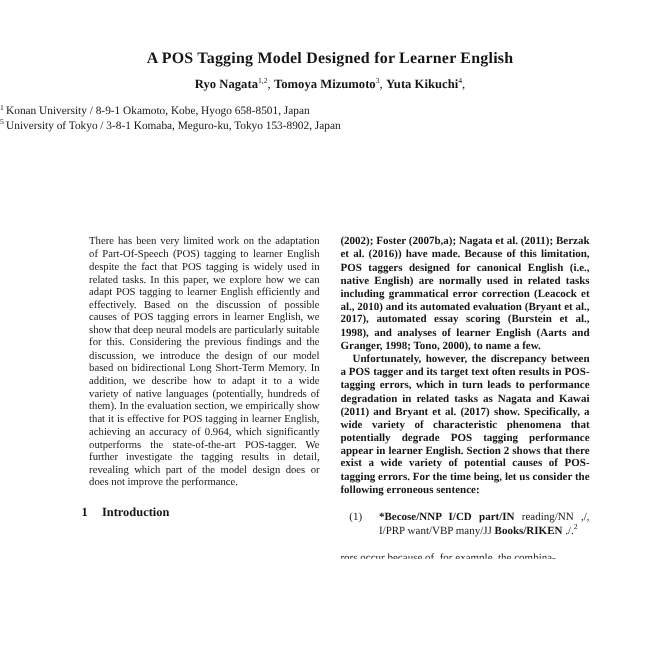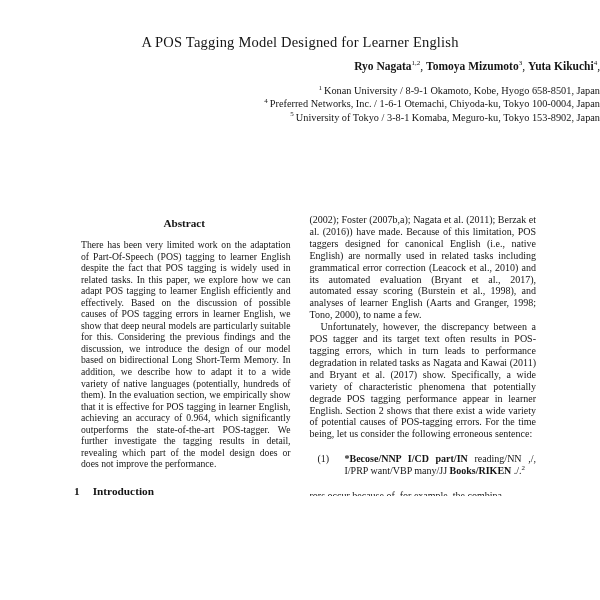--- a/index.html
+++ b/index.html
@@ -11,42 +11,42 @@
     overflow: hidden;
   }
   .page {
     position: relative;
     width: 600px; height: 600px;
     background: #ffffff;
     overflow: hidden;
   }
   .paper-title {
     margin: 0;
-    padding-top: 34px;
+    padding-top: 45px;
     text-align: center;
     font-size: 14.5px;
-    font-weight: normal;
+    font-weight: bold;
     letter-spacing: 0.2px;
   }
   .authors {
     margin-top: 8px;
-    text-align: right;
+    text-align: center;
     font-size: 11.5px;
     line-height: 14px;
   }
   .authors .author-name { font-weight: bold; }
   .authors .sep { font-weight: normal; }
   sup {
     font-size: 7px;
     line-height: 0;
     vertical-align: super;
   }
   .affiliations {
     margin-top: 11px;
-    text-align: right;
+    text-align: left;
     font-size: 10.3px;
     line-height: 13.4px;
   }
   .affiliations sup { margin-right: 2px; }
   .columns {
     position: absolute;
     left: 71px;
     top: 214px;
     width: 465px;
     display: flex;
@@ -72,20 +72,21 @@
     font-size: 11.3px;
     font-weight: bold;
     margin: 15px 0 10px 3px;
   }
   .section-heading .sec-num { margin-right: 13px; }
   .body-par {
     margin: 0;
     font-size: 10px;
     line-height: 11.9px;
     text-align: justify;
+    font-weight: bold;
   }
   .body-par.indent { text-indent: 11px; }
   .example {
     display: flex;
     margin: 13px 0 13px 8px;
     font-size: 10px;
     line-height: 11.9px;
   }
   .example .ex-label {
     flex: 0 0 27px;
@@ -110,28 +111,26 @@
 <div class="page">
 
   <h1 class="paper-title">A POS Tagging Model Designed for Learner English</h1>
 
   <div class="authors">
     <div><span class="author-name">Ryo Nagata</span><sup>1,2</sup><span class="sep">, </span><span class="author-name">Tomoya Mizumoto</span><sup>3</sup><span class="sep">, </span><span class="author-name">Yuta Kikuchi</span><sup>4</sup><span class="sep">,</span></div>
   </div>
 
   <div class="affiliations">
     <div><sup>1</sup><span>Konan University / 8-9-1 Okamoto, Kobe, Hyogo 658-8501, Japan</span></div>
-    <div><sup>4</sup><span>Preferred Networks, Inc. / 1-6-1 Otemachi, Chiyoda-ku, Tokyo 100-0004, Japan</span></div>
     <div><sup>5</sup><span>University of Tokyo / 3-8-1 Komaba, Meguro-ku, Tokyo 153-8902, Japan</span></div>
   </div>
 
   <div class="columns">
 
     <div class="col">
-      <div class="abstract-heading">Abstract</div>
       <p class="abstract-text">There has been very limited work on the adaptation of Part-Of-Speech (POS) tagging to learner English despite the fact that POS tagging is widely used in related tasks. In this paper, we explore how we can adapt POS tagging to learner English efficiently and effectively. Based on the discussion of possible causes of POS tagging errors in learner English, we show that deep neural models are particularly suitable for this. Considering the previous findings and the discussion, we introduce the design of our model based on bidirectional Long Short-Term Memory. In addition, we describe how to adapt it to a wide variety of native languages (potentially, hundreds of them). In the evaluation section, we empirically show that it is effective for POS tagging in learner English, achieving an accuracy of 0.964, which significantly outperforms the state-of-the-art POS-tagger. We further investigate the tagging results in detail, revealing which part of the model design does or does not improve the performance.</p>
       <div class="section-heading"><span class="sec-num">1</span><span>Introduction</span></div>
     </div>
 
     <div class="col">
       <p class="body-par">(2002); Foster (2007b,a); Nagata et al. (2011); Berzak et al. (2016)) have made. Because of this limitation, POS taggers designed for canonical English (i.e., native English) are normally used in related tasks including grammatical error correction (Leacock et al., 2010) and its automated evaluation (Bryant et al., 2017), automated essay scoring (Burstein et al., 1998), and analyses of learner English (Aarts and Granger, 1998; Tono, 2000), to name a few.</p>
       <p class="body-par indent">Unfortunately, however, the discrepancy between a POS tagger and its target text often results in POS-tagging errors, which in turn leads to performance degradation in related tasks as Nagata and Kawai (2011) and Bryant et al. (2017) show. Specifically, a wide variety of characteristic phenomena that potentially degrade POS tagging performance appear in learner English. Section 2 shows that there exist a wide variety of potential causes of POS-tagging errors. For the time being, let us consider the following erroneous sentence:</p>
       <div class="example">
         <span class="ex-label">(1)</span>
         <span class="ex-body"><b>*Becose/NNP I/CD part/IN</b><span> reading/NN ,/, I/PRP want/VBP many/JJ </span><b>Books/RIKEN</b><span> ./.</span><sup>2</sup></span>

